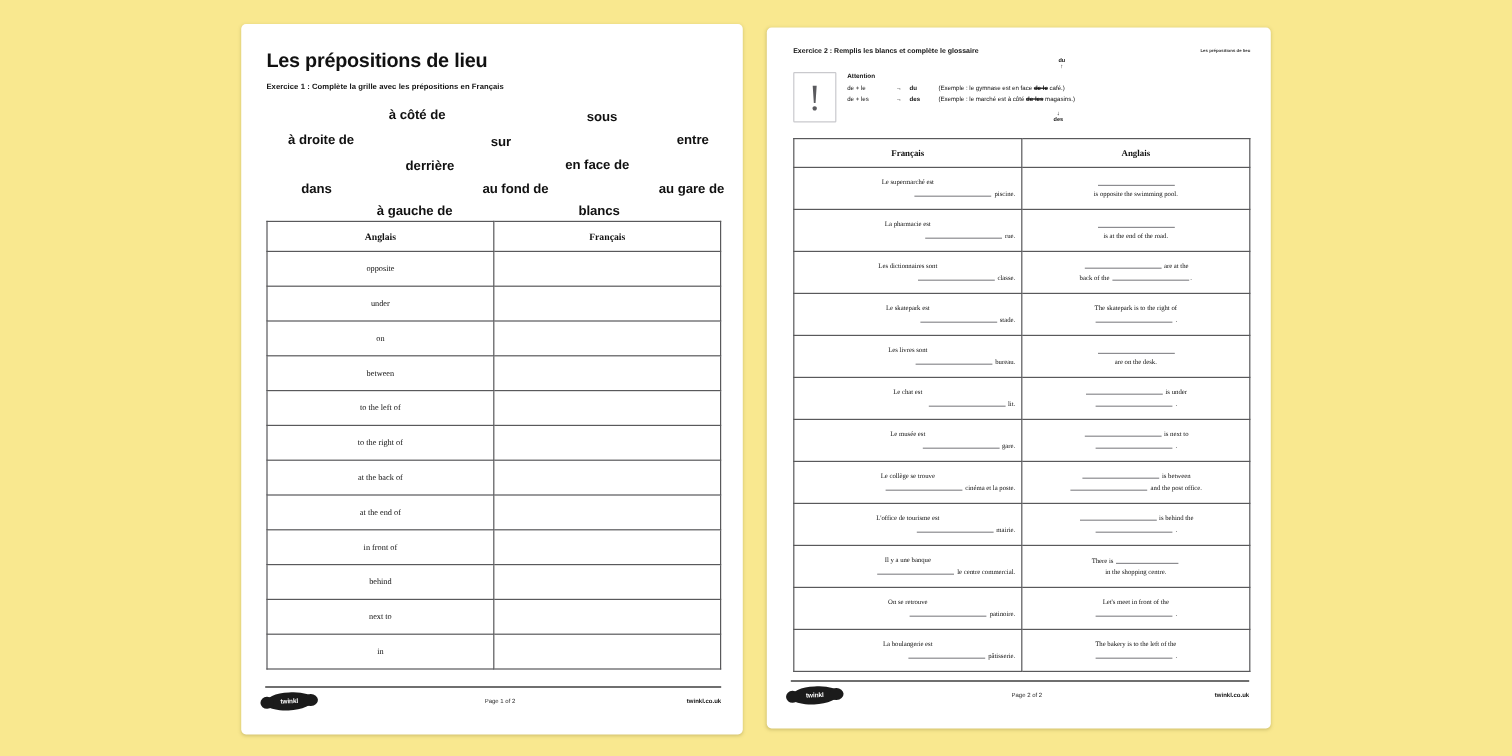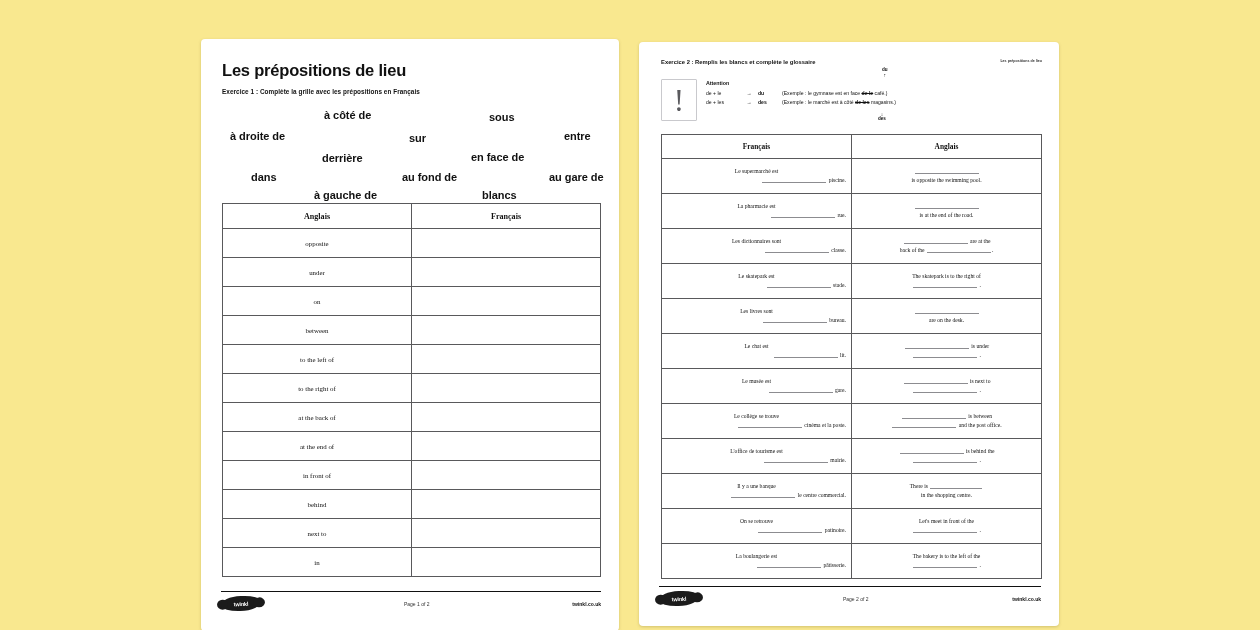--- a/index.html
+++ b/index.html
@@ -3,21 +3,21 @@
 <meta charset="utf-8">
 <style>
   html,body{margin:0;padding:0;}
   body{
     width:1260px;height:630px;
     background:#f9e88f;
     font-family:"Liberation Sans", sans-serif;
     overflow:hidden;
     position:relative;
   }
-  .stage{position:absolute;inset:0;margin-top:19px;}
+  .stage{position:absolute;inset:0;}
 
   
   .page{
     position:absolute;
     background:#ffffff;
     border-radius:4px;
     box-shadow:0 1px 3px rgba(120,105,40,.30);
     box-sizing:border-box;
     overflow:hidden;
   }
@@ -146,24 +146,24 @@
   <div class="page" id="page-1">
     <div class="p1-inner">
 
       <div class="doc-title">Les prépositions de lieu</div>
 
       <div class="exercise-line">Exercice 1 : Complète la grille avec les prépositions en Français</div>
 
       <div class="wordbank" id="wordbank">
           <div class="wb-word" style="left: 102px; top: 0px;">à côté de</div>
           <div class="wb-word" style="left: 267px; top: 2px;">sous</div>
-          <div class="wb-word" style="left: 8px; top: 21px;">à droite de</div>
+          <div class="wb-word" style="left: 18px; top: 21px;">à droite de</div>
           <div class="wb-word" style="left: 187px; top: 23px;">sur</div>
           <div class="wb-word" style="left: 342px; top: 21px; text-align: center;">entre</div>
-          <div class="wb-word" style="left: 100px; top: 43px;">derrière</div>
+          <div class="wb-word" style="left: 116px; top: 43px;">derrière</div>
           <div class="wb-word" style="left: 249px; top: 42px; text-align: right;">en face de</div>
           <div class="wb-word" style="left: 29px; top: 62px;">dans</div>
           <div class="wb-word" style="left: 180px; top: 62px;">au fond de</div>
           <div class="wb-word" style="left: 327px; top: 62px;">au gare de</div>
           <div class="wb-word" style="left: 92px; top: 80px;">à gauche de</div>
           <div class="wb-word" style="left: 260px; top: 80px;">blancs</div>
         </div>
 
       <table class="grid" id="table-1">
         <colgroup>

